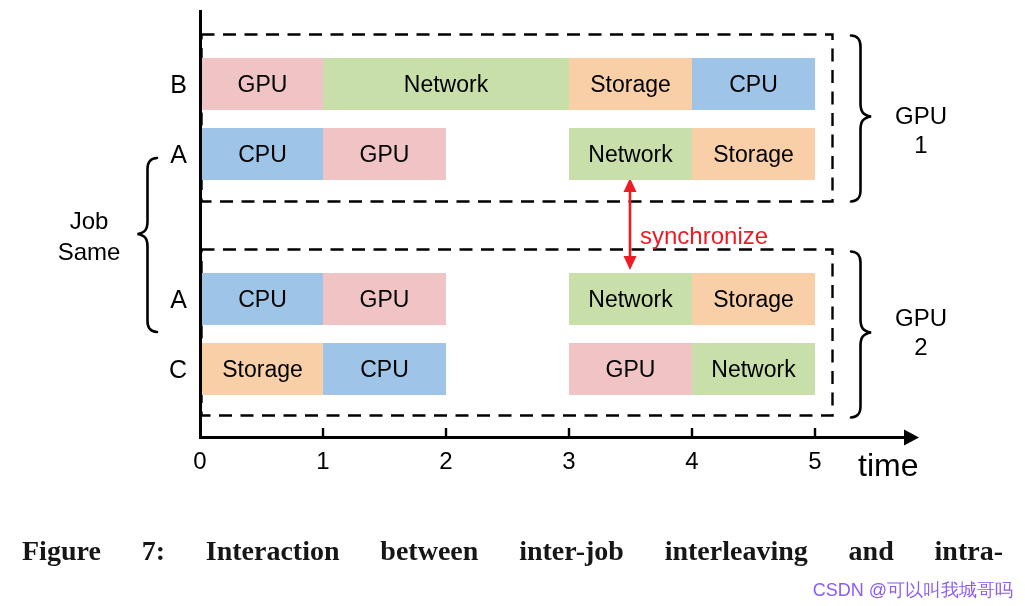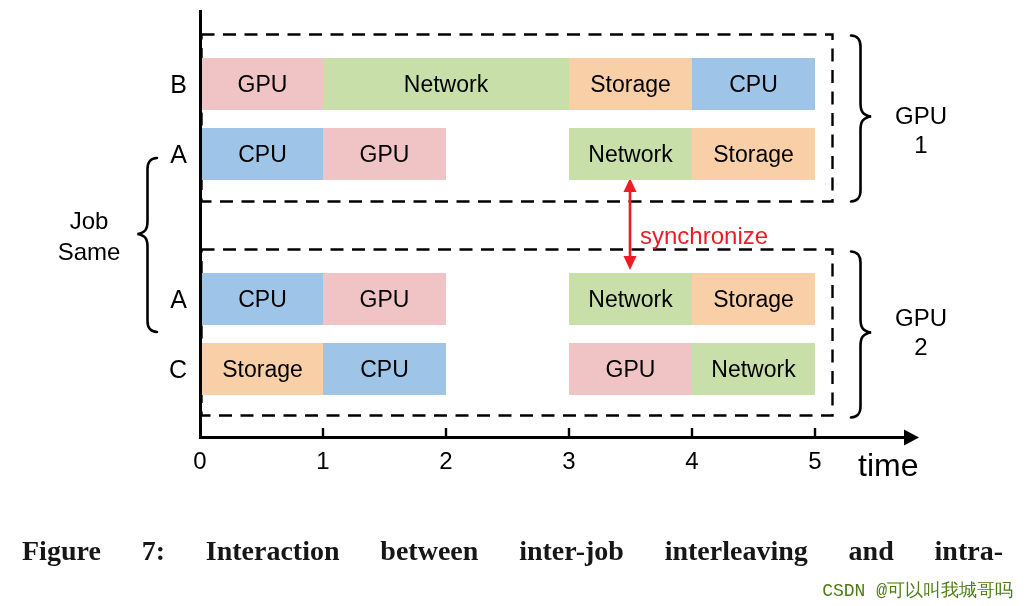--- a/index.html
+++ b/index.html
@@ -18,22 +18,22 @@
   .same-job{position:absolute;left:46px;top:205px;width:86px;text-align:center;
          font-size:24px;line-height:31px;color:#000;}
   .group-label{position:absolute;width:82px;text-align:center;font-size:24px;
          line-height:29px;color:#000;}
   .g1{left:880px;top:101px;}
   .g2{left:880px;top:303px;}
   .caption{position:absolute;left:22px;top:496px;width:981px;
          font-family:"Liberation Serif",serif;font-weight:700;font-size:28px;
          color:#161616;margin-top:32px;}
   .cap-line{text-align:justify;text-align-last:justify;line-height:45px;}
-  .watermark{position:absolute;right:12px;top:578px;font-size:18px;color:#4d7c0f;
-         font-family:Liberation Mono, monospace;}
+  .watermark{position:absolute;right:12px;top:578px;font-size:18px;color:#8b5cf6;
+         font-family:Liberation Sans, sans-serif;}
 </style>
 </head>
 <body>
 
 <div class="stage">
 
   <svg class="lineart" width="1025" height="490" viewBox="0 0 1025 490">
     <rect x="201.5" y="34.5" width="631" height="167" fill="none" stroke="#000" stroke-width="2.4" stroke-dasharray="13 8.5"></rect>
     <rect x="201.5" y="249.5" width="631" height="166" fill="none" stroke="#000" stroke-width="2.4" stroke-dasharray="13 8.5"></rect>
     <line x1="200.5" y1="10" x2="200.5" y2="439" stroke="#000" stroke-width="3"></line>

